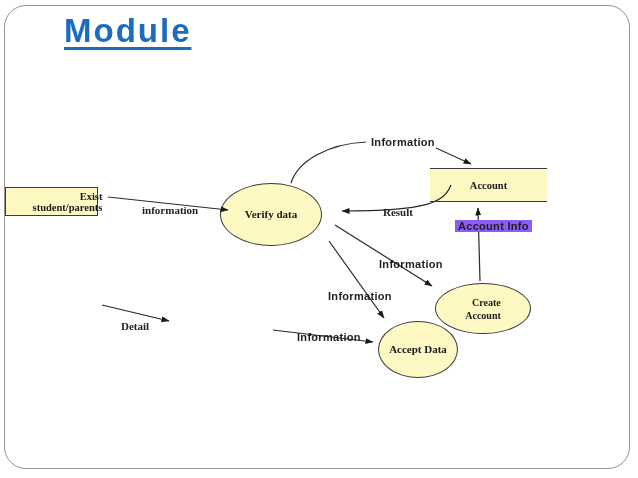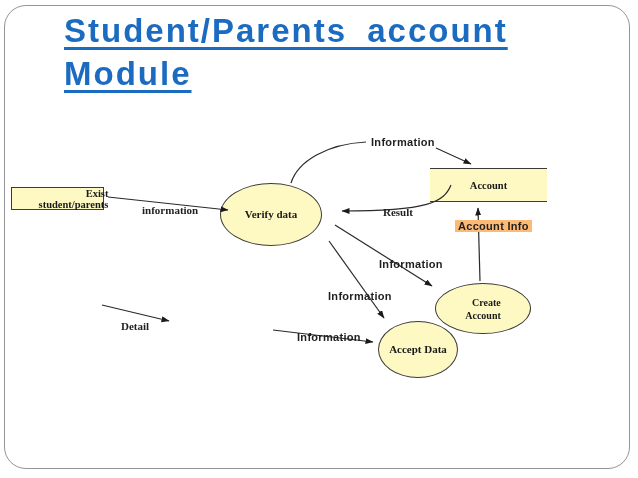--- a/index.html
+++ b/index.html
@@ -87,33 +87,32 @@
   .flow-label.serif {
     font-family: "Liberation Serif", serif;
     font-size: 11px;
   }
   .flow-label.sans {
     font-family: "Liberation Sans", sans-serif;
     font-size: 11px;
     letter-spacing: 0.3px;
   }
   .flow-label.whitebg {
-    background: #fdba74;
+    background: #8b5cf6;
     padding: 0 3px;
   }
 </style>
 </head>
 <body>
 
 <div class="canvas">
 
   <div class="slide-border"></div>
 
   <div class="slide-title">
-    <div class="tline">Student/Parents  account</div>
     <div class="tline">Module</div>
   </div>
 
   <svg class="flows-svg" viewBox="0 0 638 478" xmlns="http://www.w3.org/2000/svg">
     <defs>
       <marker id="arrow" markerWidth="9" markerHeight="7" refX="7.5" refY="3" orient="auto" markerUnits="userSpaceOnUse">
         <path d="M0,0 L8,3 L0,6 z" fill="#1a1a1a"></path>
       </marker>
     </defs>
     <g stroke="#2a2a2a" stroke-width="1.2" fill="none">
@@ -122,21 +121,21 @@
       <path d="M 436 148 L 471 164" marker-end="url(#arrow)"></path>
       <path d="M 451 185 C 444 202, 429 211, 342 211" marker-end="url(#arrow)"></path>
       <path d="M 480 281 L 478 208" marker-end="url(#arrow)"></path>
       <path d="M 329 241 L 384 318" marker-end="url(#arrow)"></path>
       <path d="M 335 225 L 432 286" marker-end="url(#arrow)"></path>
       <path d="M 273 330 L 373 342" marker-end="url(#arrow)"></path>
       <path d="M 102 305 L 169 321" marker-end="url(#arrow)"></path>
     </g>
   </svg>
 
-  <div class="node entity" style="left:11px; top:187px; width:93px; height:23px;padding-left:32px;">
+  <div class="node entity" style="left:5px; top:187px; width:93px; height:29px;padding-left:32px;">
     <span>Exist student/parents</span>
   </div>
 
 
   <div class="node process" style="left:220px; top:183px; width:102px; height:63px;">
     <span>Verify data</span>
   </div>
 
 
   <div class="node process" style="left:378px; top:321px; width:80px; height:57px;">

